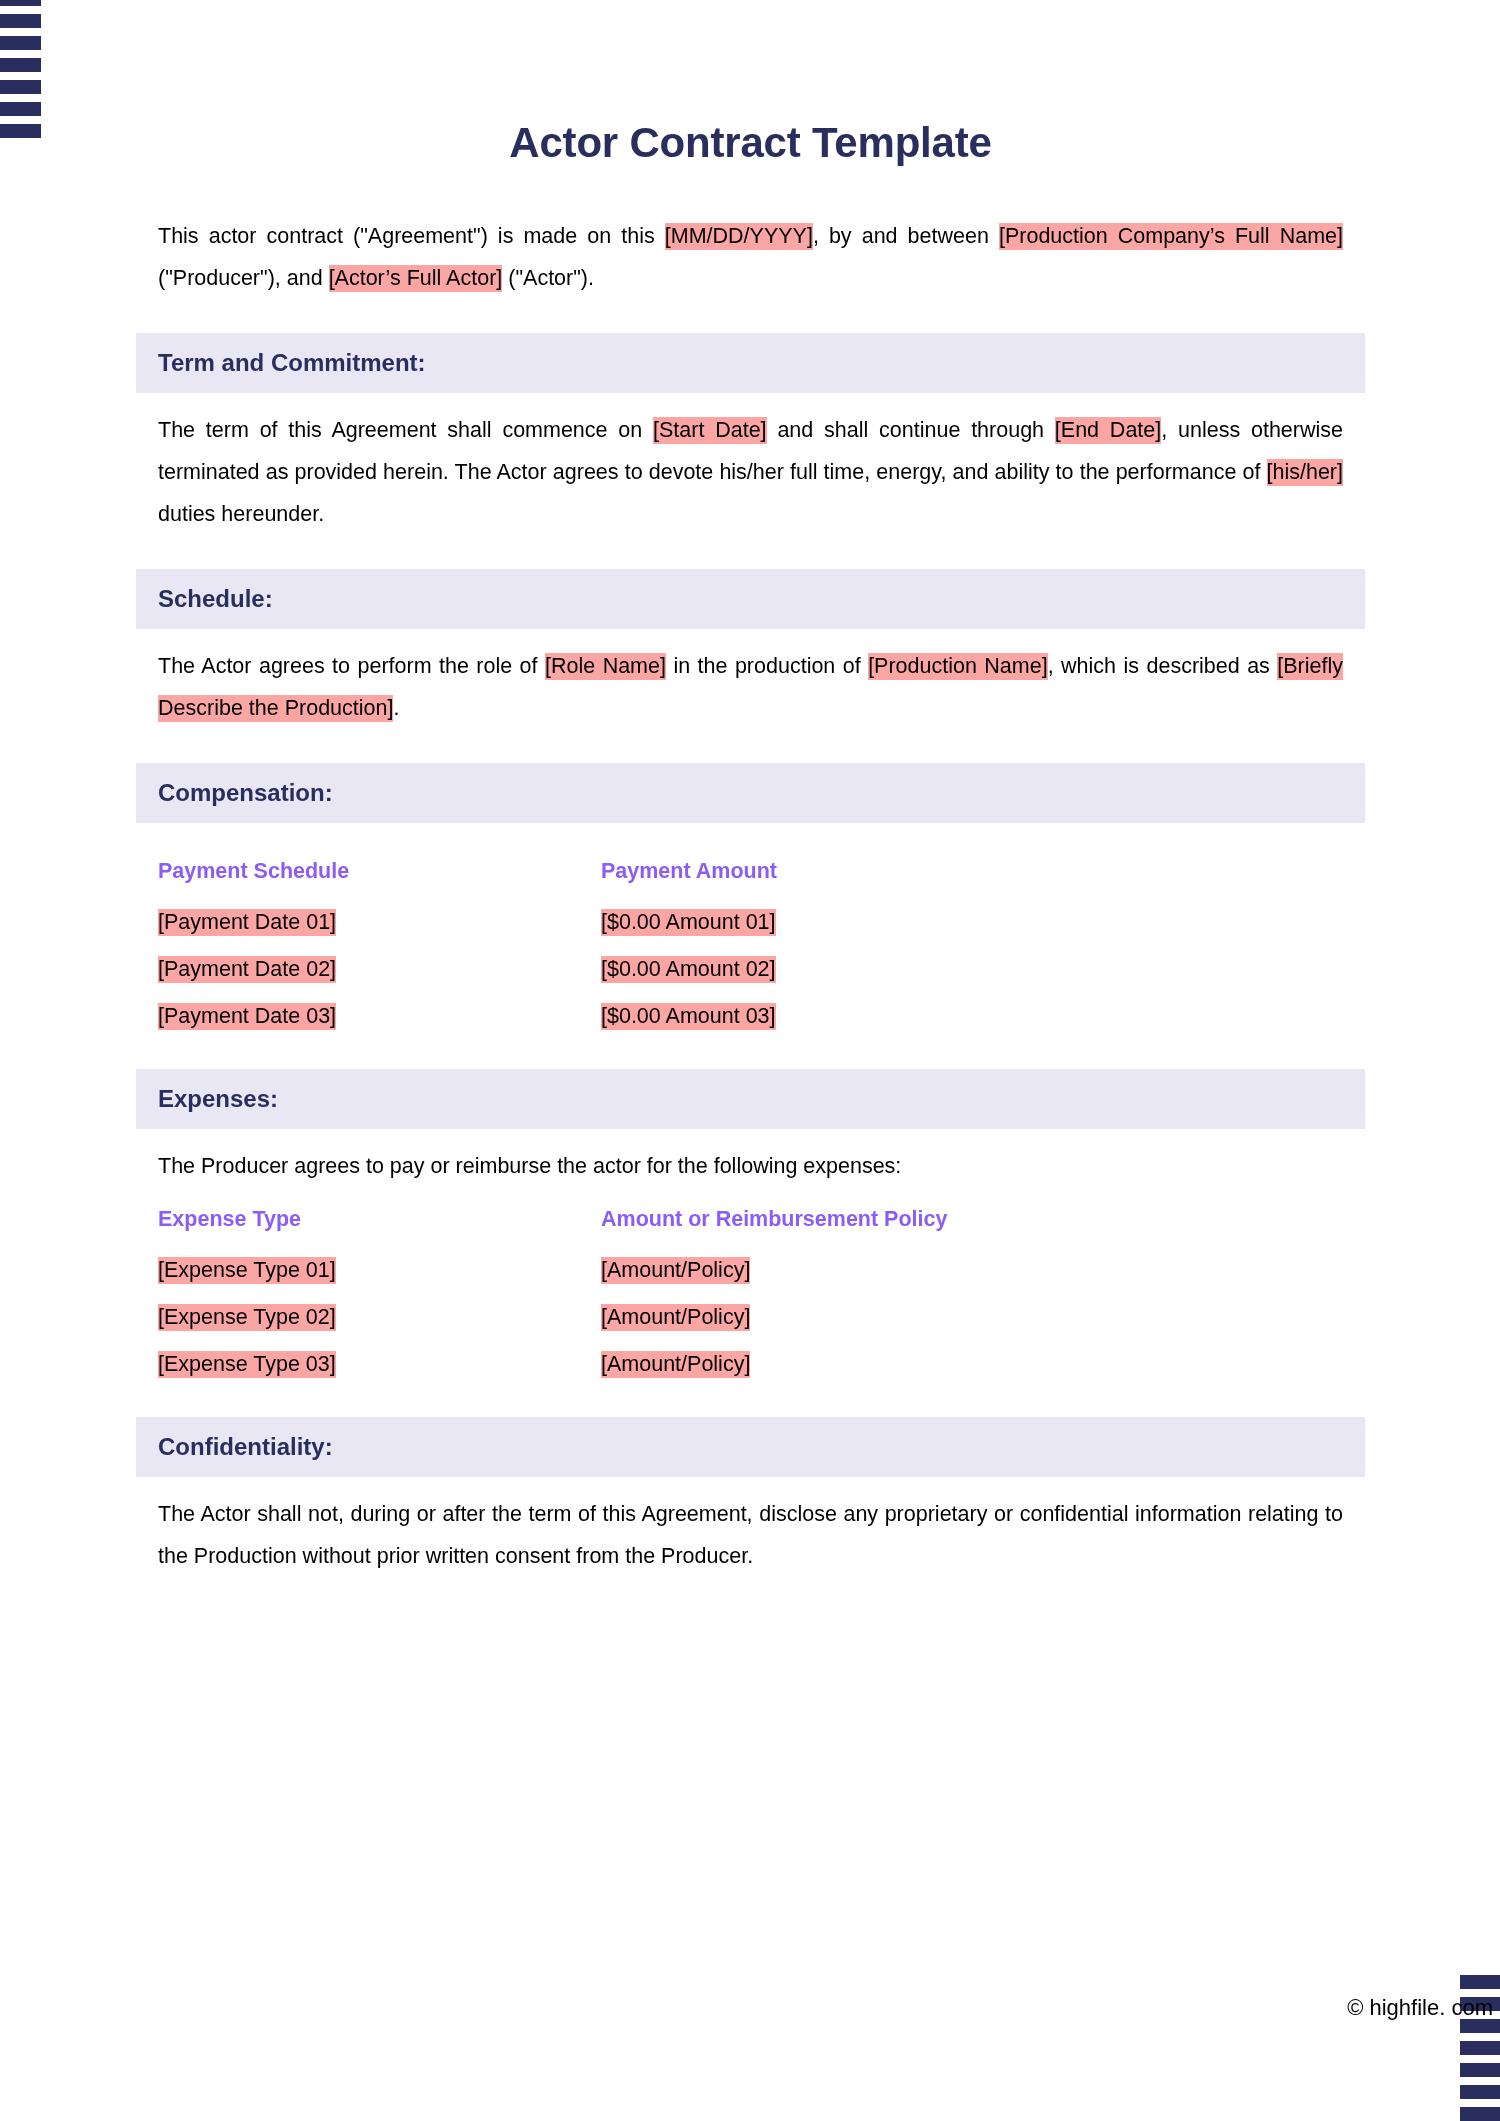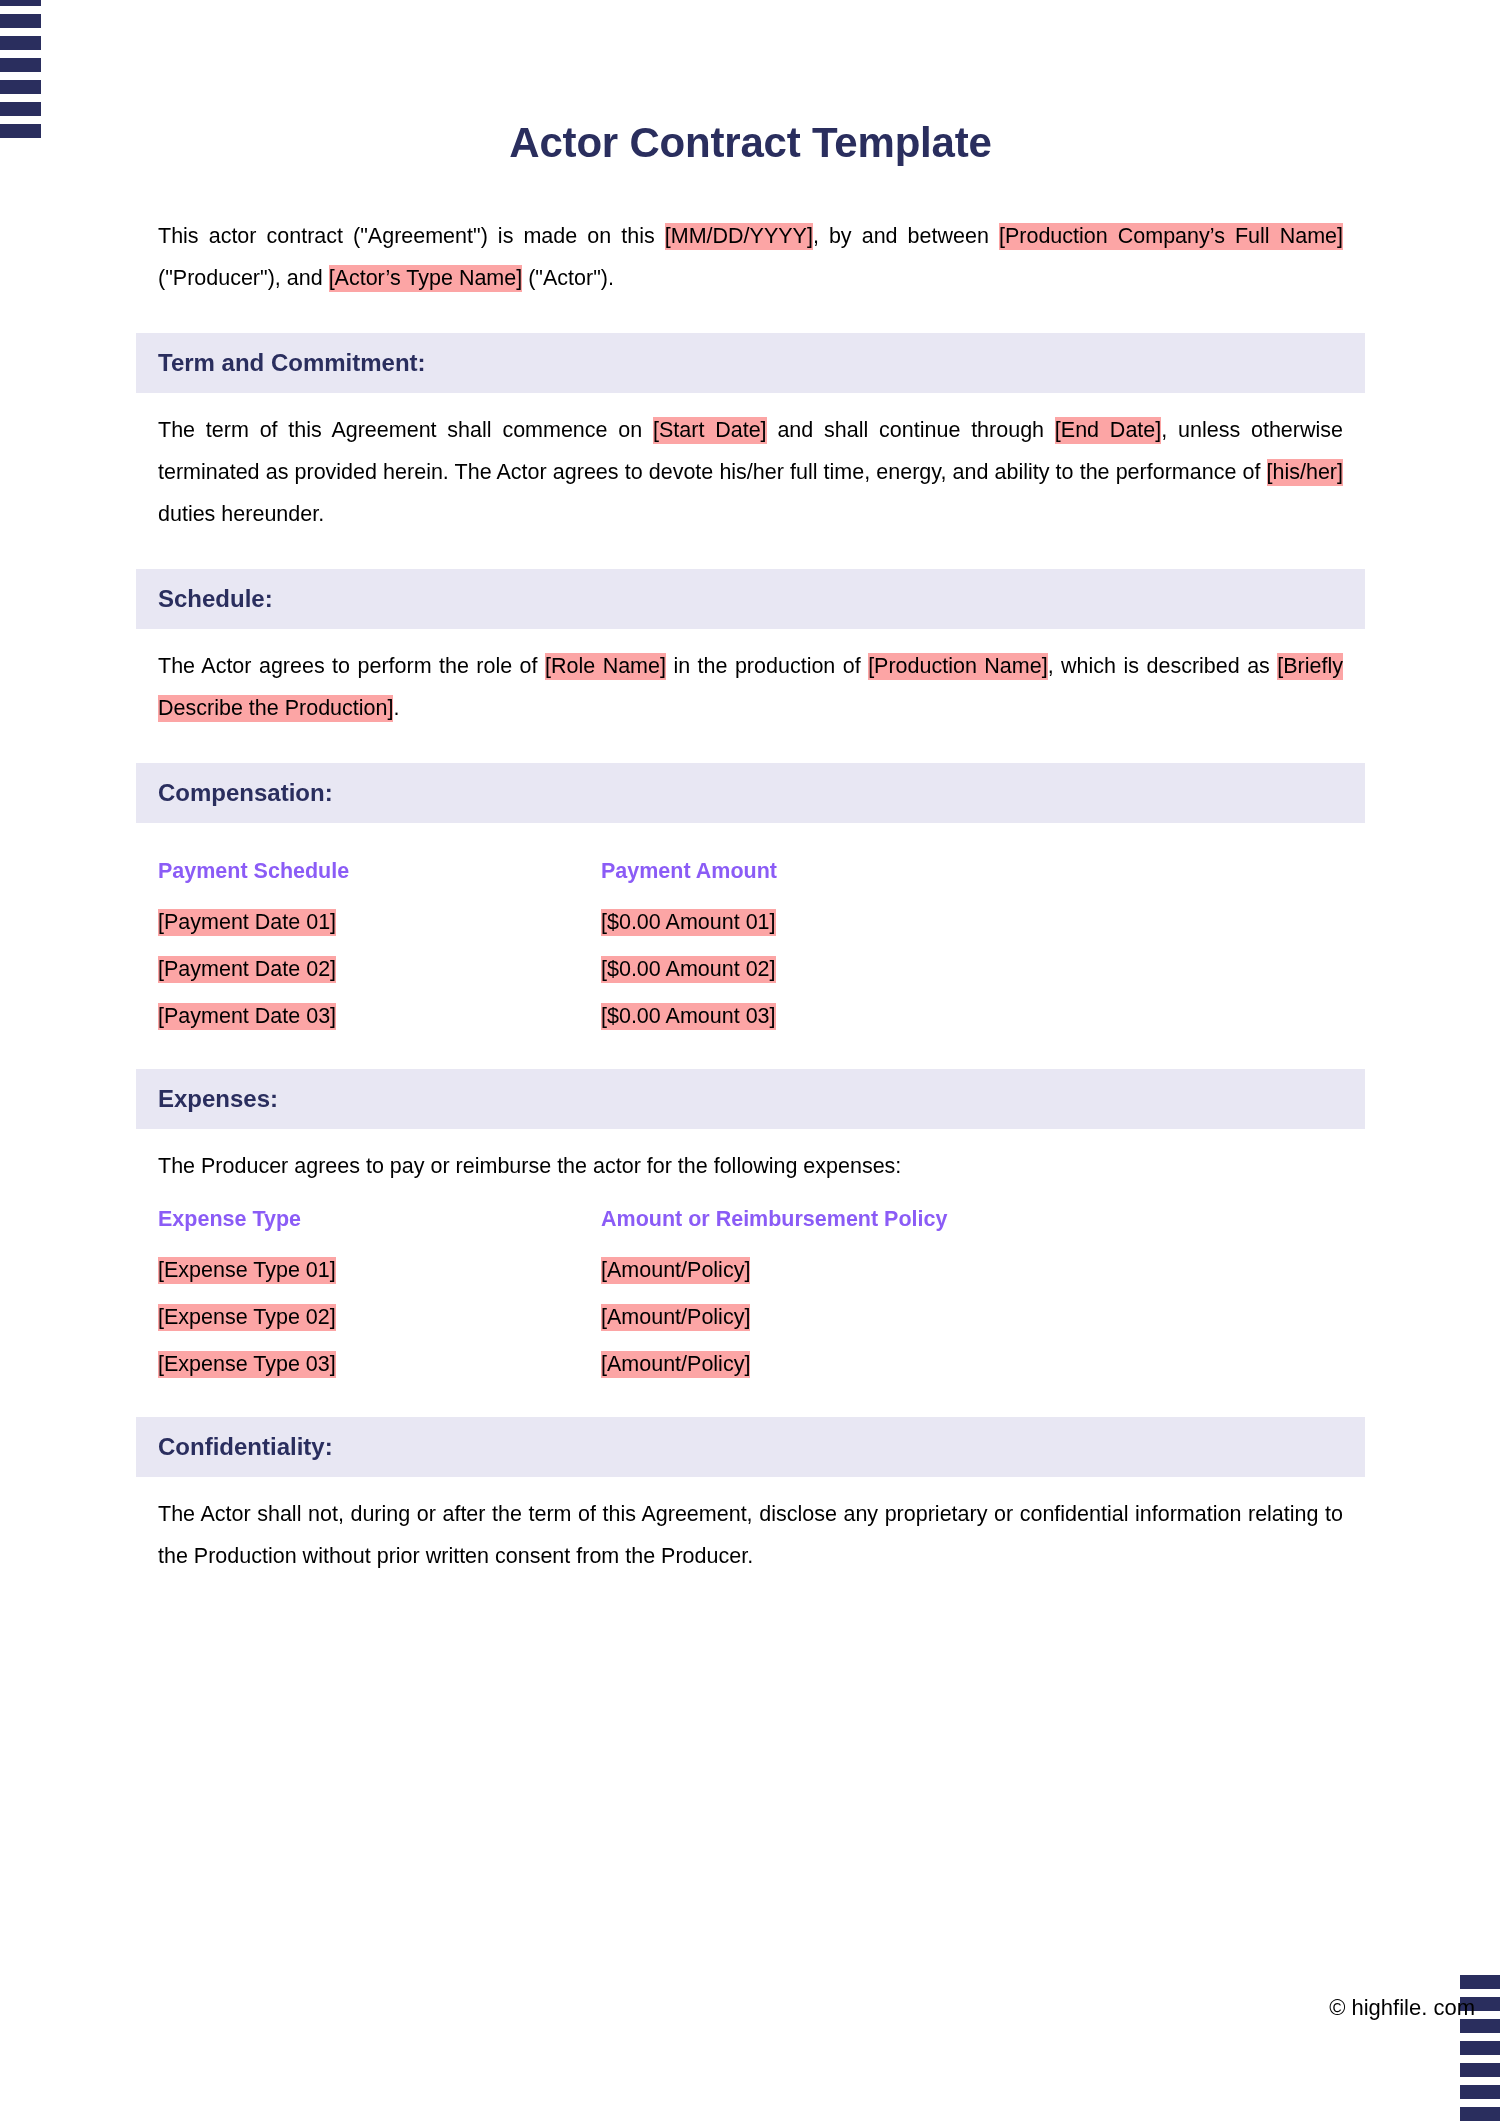--- a/index.html
+++ b/index.html
@@ -114,21 +114,21 @@
   }
 
   .footer {
     position: absolute;
     left: 0;
     top: 1995px;
     width: 1365px;
     text-align: right;
     font-size: 22px;
     color: #000000;
-    padding-right: 26px;
+    padding-right: 8px;
     box-sizing: border-box;
   }
   .sp-16 { height: 16px; }
   .sp-20 { height: 20px; }
   .sp-22 { height: 22px; }
   .sp-26 { height: 26px; }
   .sp-34 { height: 34px; }
   .sp-40 { height: 40px; }
 </style>
 </head>
@@ -153,21 +153,21 @@
     <div class="dash"></div>
     <div class="dash"></div>
     <div class="dash"></div>
     <div class="dash"></div>
   </div>
 
   <div class="content">
 
     <h1 class="doc-title">Actor Contract Template</h1>
 
-    <p class="body-para first"><span>This actor contract ("Agreement") is made on this </span><span class="hl">[MM/DD/YYYY]</span><span>, by and between </span><span class="hl">[Production Company’s Full Name]</span><span> ("Producer"), and </span><span class="hl">[Actor’s Type Name]</span><span> ("Actor").</span></p>
+    <p class="body-para first"><span>This actor contract ("Agreement") is made on this </span><span class="hl">[MM/DD/YYYY]</span><span>, by and between </span><span class="hl">[Production Company’s Full Name]</span><span> ("Producer"), and </span><span class="hl">[Actor’s Full Actor]</span><span> ("Actor").</span></p>
 
     <div class="sp-34"></div>
 
     <div class="sec-band">
       <span class="sec-title">Term and Commitment:</span>
     </div>
     <div class="sp-16"></div>
     <p class="body-para"><span>The term of this Agreement shall commence on </span><span class="hl">[Start Date]</span><span> and shall continue through </span><span class="hl">[End Date]</span><span>, unless otherwise terminated as provided herein. The Actor agrees to devote his/her full time, energy, and ability to the performance of </span><span class="hl">[his/her]</span><span> duties hereunder.</span></p>
 
     <div class="sp-34"></div>

